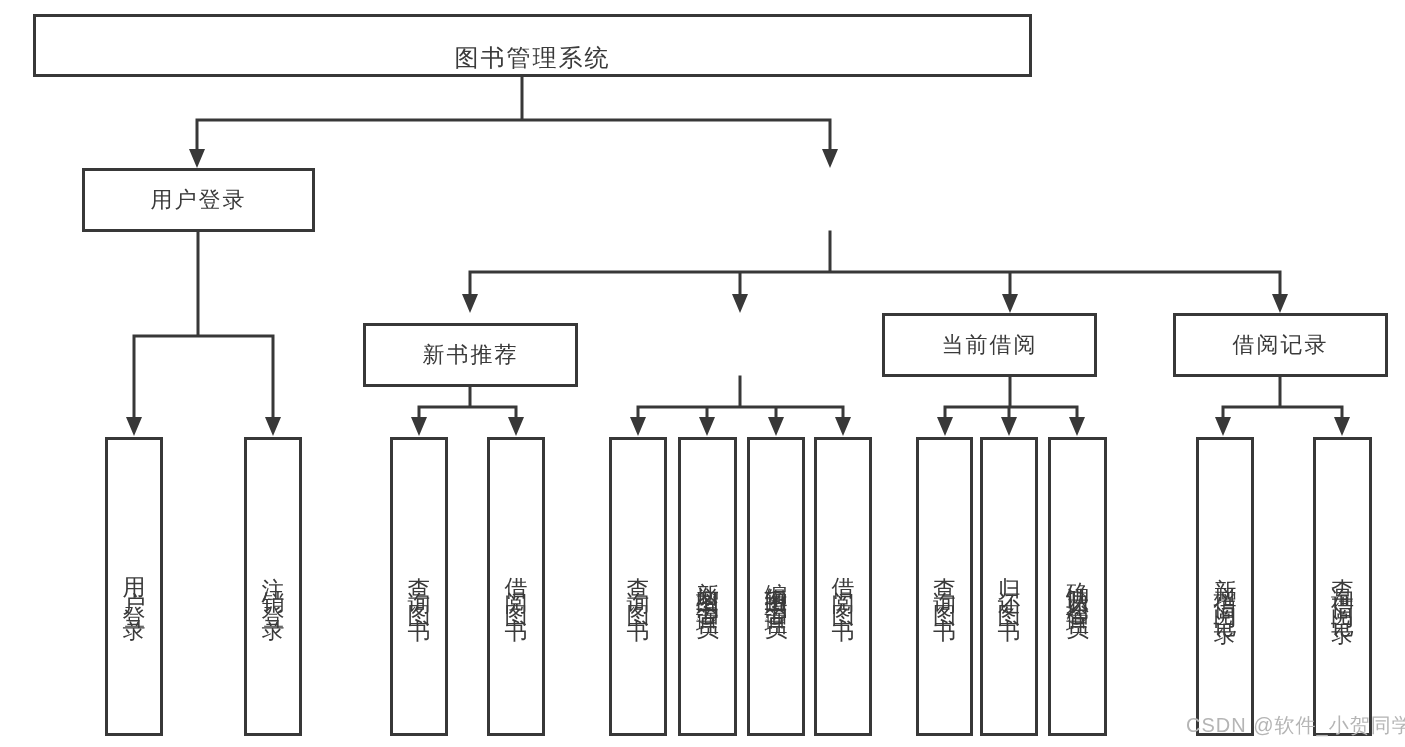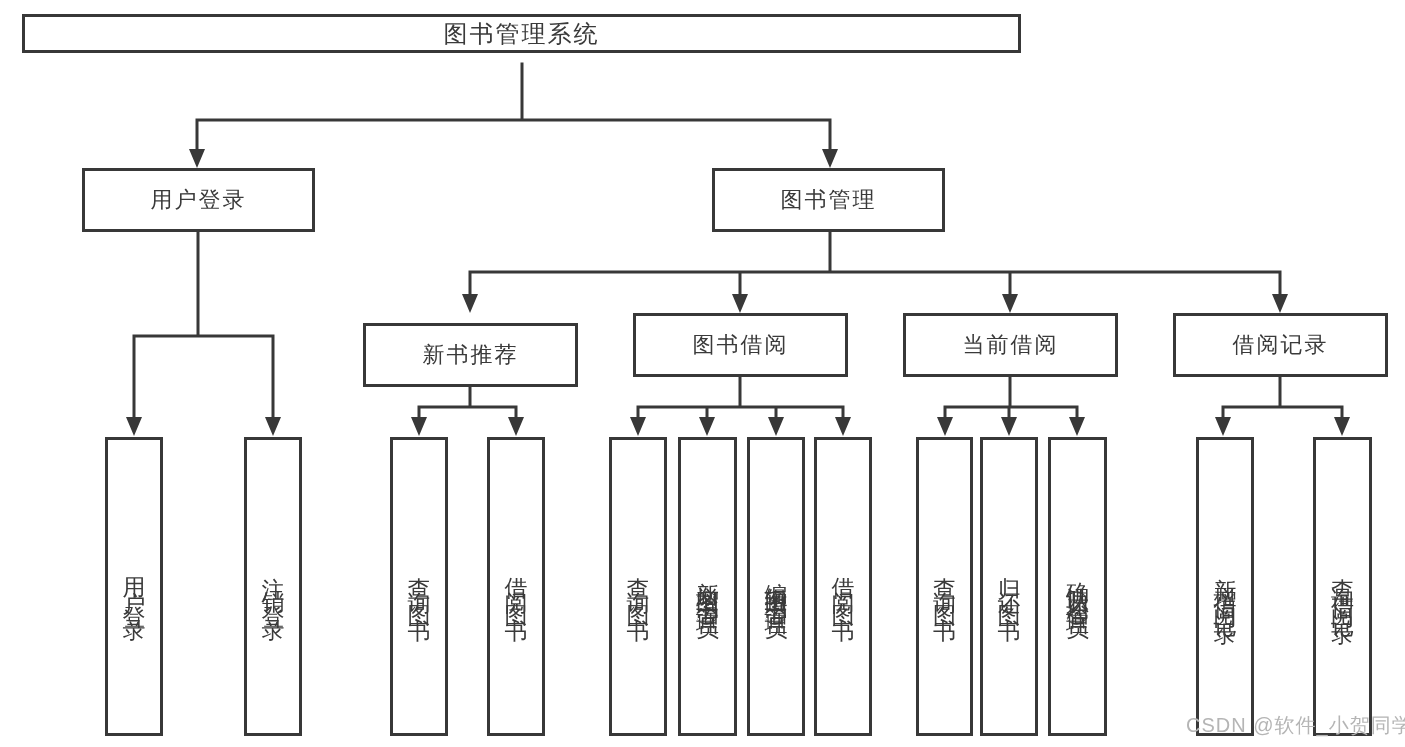--- a/index.html
+++ b/index.html
@@ -60,38 +60,32 @@
       M1002 294 L1018 294 L1010 313 Z   M1272 294 L1288 294 L1280 313 Z
       M126 417 L142 417 L134 436 Z   M265 417 L281 417 L273 436 Z
       M411 417 L427 417 L419 436 Z   M508 417 L524 417 L516 436 Z
       M630 417 L646 417 L638 436 Z   M699 417 L715 417 L707 436 Z
       M768 417 L784 417 L776 436 Z   M835 417 L851 417 L843 436 Z
       M937 417 L953 417 L945 436 Z   M1001 417 L1017 417 L1009 436 Z
       M1069 417 L1085 417 L1077 436 Z
       M1215 417 L1231 417 L1223 436 Z   M1334 417 L1350 417 L1342 436 Z"></path>
   </svg>
 
-  <div class="node" style="left:22px; top:14px; width:999px; height:39px;align-items:flex-end;">
+  <div class="node" style="left:33px; top:14px; width:999px; height:63px;align-items:flex-end;">
     <span class="root-label">图书管理系统</span>
   </div>
 
   <div class="node" style="left:82px; top:168px; width:233px; height:64px;">
     <span class="h-label">用户登录</span>
   </div>
-  <div class="node" style="left:712px; top:168px; width:233px; height:64px;">
-    <span class="h-label">图书管理</span>
-  </div>
 
   <div class="node" style="left:363px; top:323px; width:215px; height:64px;">
     <span class="h-label">新书推荐</span>
   </div>
-  <div class="node" style="left:633px; top:313px; width:215px; height:64px;">
-    <span class="h-label">图书借阅</span>
-  </div>
-  <div class="node" style="left:903px; top:313px; width:215px; height:64px;">
+  <div class="node" style="left:882px; top:313px; width:215px; height:64px;">
     <span class="h-label">当前借阅</span>
   </div>
   <div class="node" style="left:1173px; top:313px; width:215px; height:64px;">
     <span class="h-label">借阅记录</span>
   </div>
 
   <div class="node leaf" style="left:105px; top:437px; width:58px; height:299px;">
     <span class="v-label" style="letter-spacing: 14px;">用户登录</span>
   </div>
   <div class="node leaf" style="left:244px; top:437px; width:58px; height:299px;">

